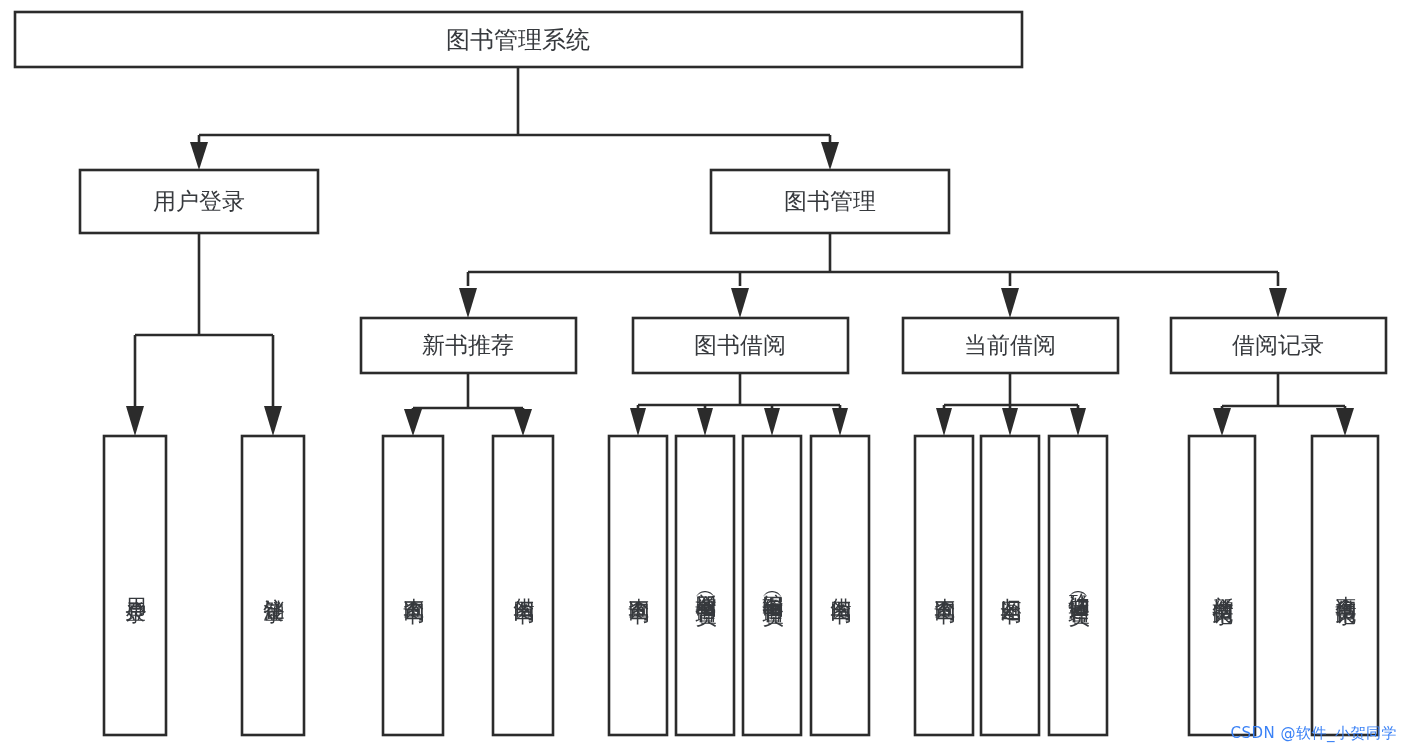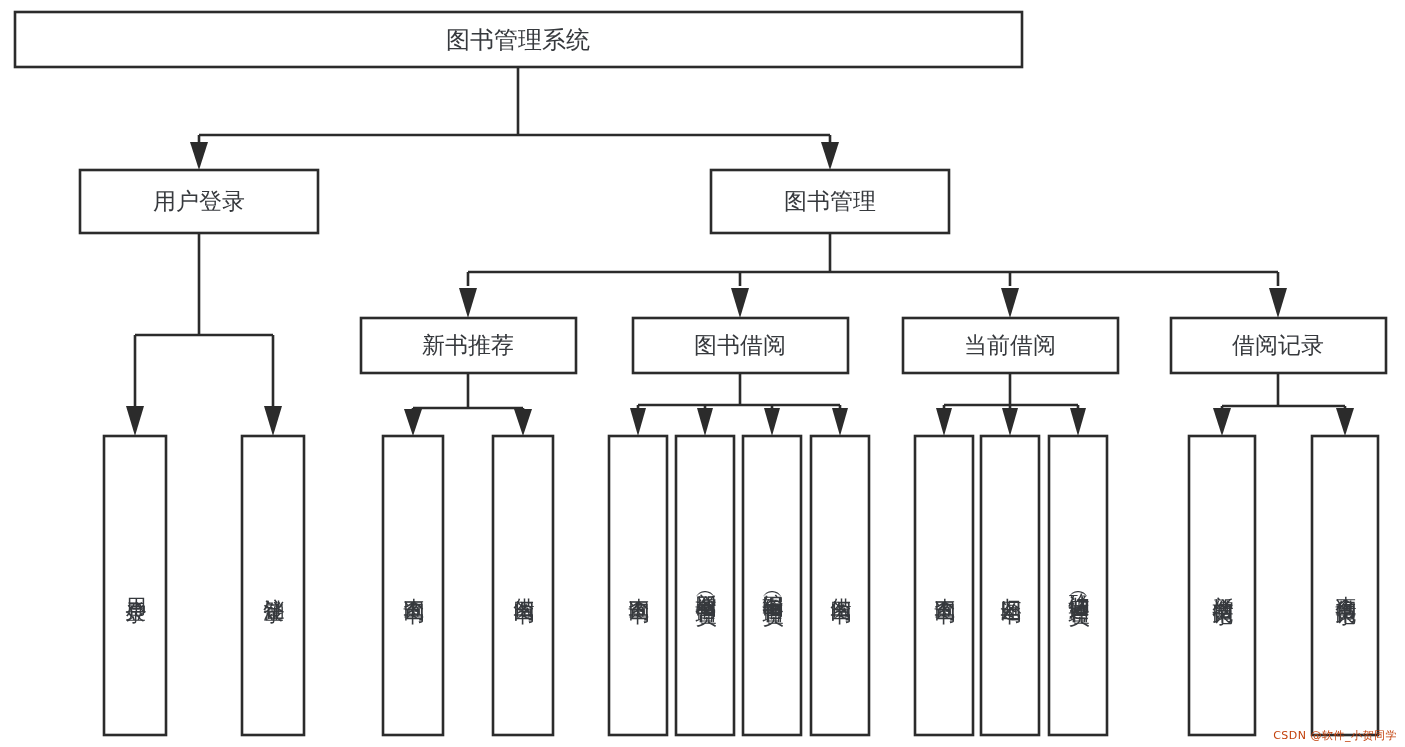--- a/index.html
+++ b/index.html
@@ -60,22 +60,22 @@
   }
   .arrow-head {
     fill: #2b2b2b;
     stroke: none;
   }
   .watermark {
     position: absolute;
     right: 8px;
     bottom: 4px;
     font-family: "DejaVu Sans", "Liberation Sans", sans-serif;
-    font-size: 11px;
-    color: #c2410c;
+    font-size: 15px;
+    color: #3b82f6;
     white-space: nowrap;
     user-select: none;
     letter-spacing: 0.5px;
   }
 </style>
 </head>
 <body>
 
 <div id="diagram-root">
   <svg id="diagram" viewBox="0 0 1405 747" xmlns="http://www.w3.org/2000/svg">

